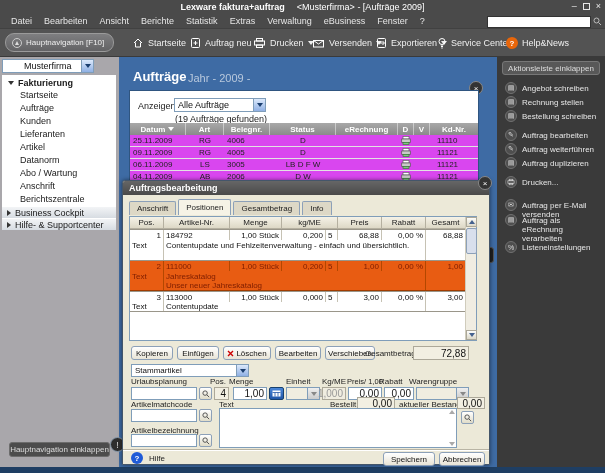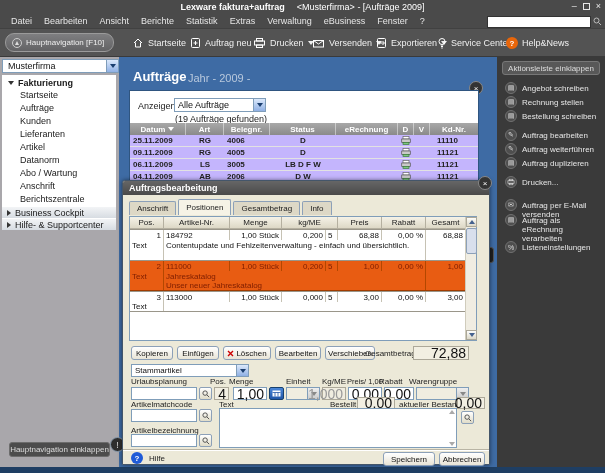--- a/index.html
+++ b/index.html
@@ -14,39 +14,39 @@
   #toolbar{left:0;top:29px;width:605px;height:28px;background:#535353;border-bottom:1px solid #3a3a3a;}
   .tbtn{position:absolute;top:4px;display:flex;align-items:center;gap:4px;color:#f0f0f0;font-size:9px;cursor:pointer;height:20px;}
   .caret-d{width:0;height:0;border-left:3px solid transparent;border-right:3px solid transparent;border-top:4px solid currentColor;display:inline-block;}
   .tri-r{width:0;height:0;border-top:3px solid transparent;border-bottom:3px solid transparent;border-left:4px solid #333;display:inline-block;}
   .tri-dn{width:0;height:0;border-left:3px solid transparent;border-right:3px solid transparent;border-top:4px solid #333;display:inline-block;}
   
   #leftpanel{left:0;top:57px;width:119px;height:410px;background:#a9a7ab;}
   #hnav-btn{position:absolute;left:5px;top:-24px;width:109px;height:19px;background:linear-gradient(#7e7e80,#636365);border:1px solid #9a9a9a;border-radius:9px;color:#eee;font-size:8px;display:flex;align-items:center;gap:4px;padding-left:6px;cursor:pointer;}
   .circ-up{width:10px;height:10px;border-radius:50%;border:1px solid #ccc;display:flex;align-items:center;justify-content:center;}
   .circ-up i{width:0;height:0;border-left:2.5px solid transparent;border-right:2.5px solid transparent;border-bottom:4px solid #ddd;}
-  #company{position:absolute;left:2px;top:2px;width:117px;height:14px;background:#fff;border:1px solid #7f9db9;display:flex;align-items:center;font-size:9px;color:#111;padding-left:5px;justify-content:space-between;}
+  #company{position:absolute;left:2px;top:2px;width:92px;height:14px;background:#fff;border:1px solid #7f9db9;display:flex;align-items:center;font-size:9px;color:#111;padding-left:21px;justify-content:space-between;}
   #tree{position:absolute;left:2px;top:18px;width:114px;height:146px;background:#fff;font-size:9px;color:#1a1a1a;}
   .tree-root{font-weight:bold;padding:3px 0 1px 6px;display:flex;gap:4px;align-items:center;cursor:pointer;}
   .tree-item{padding:0 0 0 18px;height:13px;line-height:13px;cursor:pointer;}
   .tree-sec{height:12px;line-height:12px;background:linear-gradient(#f2f4f6,#d7dce2);border-top:1px solid #fff;display:flex;align-items:center;gap:4px;padding-left:5px;cursor:pointer;}
   #hnav-bottom{position:absolute;left:9px;top:385px;width:101px;height:15px;background:#4c4c4c;border:1px solid #6c6c6c;border-radius:3px;color:#ddd;font-size:8px;display:flex;align-items:center;justify-content:center;cursor:pointer;}
   
   #main-title{left:133px;top:69px;color:#fff;font-size:13px;font-weight:bold;}
   #main-sub{left:188px;top:72px;color:#b9c9dd;font-size:11px;}
   .xcirc{width:14px;height:14px;border-radius:50%;background:#333;border:1px solid #888;color:#fff;font-size:8px;display:flex;align-items:center;justify-content:center;cursor:pointer;}
   #panel{left:129px;top:90px;width:350px;height:340px;background:#fff;border:1px solid #2f5580;}
   .lbl{font-size:8px;color:#222;}
   .combo{background:#fff;border:1px solid #7f9db9;display:flex;align-items:center;justify-content:space-between;font-size:8px;color:#111;}
   .combo .txt{padding-left:3px;}
   .arrowbtn{width:12px;align-self:stretch;background:linear-gradient(#dce9fb,#8fb0e4);border-left:1px solid #7f9db9;display:flex;align-items:center;justify-content:center;color:#1a3e6f;}
   .arrowbtn.gray{background:linear-gradient(#eee,#ccc);color:#888;}
   #ohead{position:absolute;left:0;top:32px;width:348px;height:12px;display:flex;background:linear-gradient(#a8a8a8,#8a8a8a);color:#fff;font-size:8px;font-weight:bold;}
   .hc{display:flex;align-items:center;justify-content:center;border-right:1px solid rgba(255,255,255,.45);gap:3px;}
-  .orow{position:absolute;left:0;width:348px;height:12px;display:flex;border-bottom:1px solid #e2e2e2;background:#c4b5fd;font-weight:bold;}
+  .orow{position:absolute;left:0;width:348px;height:12px;display:flex;border-bottom:1px solid #e2e2e2;background:#d946ef;}
   .oc{font-size:8px;color:#222;display:flex;align-items:center;padding-left:3px;}
   .oc.c{justify-content:center;padding-left:0;}
   
   #actionbar{left:497px;top:57px;width:108px;height:410px;background:#3a3a3a;}
   #act-collapse{position:absolute;left:5px;top:4px;width:98px;height:14px;background:#585858;border:1px solid #777;border-radius:3px;color:#ddd;font-size:8px;display:flex;align-items:center;justify-content:center;cursor:pointer;}
   .act{position:absolute;left:8px;display:flex;gap:5px;align-items:flex-start;color:#e6e6e6;font-size:8px;cursor:pointer;width:96px;}
   .cic{width:12px;height:12px;border-radius:50%;background:#4e4e4e;border:1px solid #707070;color:#ddd;font-size:7px;display:flex;align-items:center;justify-content:center;flex:0 0 auto;}
   .act span.t{padding-top:2px;line-height:9px;}
   #collapse-handle{left:487px;top:247px;width:7px;height:16px;background:#1f1f1f;border-radius:3px;border:1px solid #555;cursor:pointer;}
   
@@ -57,21 +57,21 @@
   #ptable{position:absolute;left:6px;top:35px;width:348px;height:125px;background:#fff;border:1px solid #7f9db9;}
   #phead{display:flex;height:12px;background:linear-gradient(#f5f2e7,#ddd8c6);border-bottom:1px solid #b5b0a0;font-size:8px;color:#222;}
   #phead .hcell{display:flex;align-items:center;justify-content:center;border-right:1px solid #b5b0a0;}
   .prow{display:flex;height:11px;border-top:1px solid #9a968a;background:#fff;}
   .trow{display:flex;background:#fff;}
   .pcell{font-size:8px;color:#111;display:flex;align-items:center;border-right:1px solid #c6c2b4;padding:0 2px;}
   .pcell.r{justify-content:flex-end;}
   .hl{background:#e85c12 !important;}
   .hl .pcell{color:#7d1d00;border-right-color:#b34700;}
   .pbtn{position:absolute;background:linear-gradient(#fff,#e8e4d6);border:1px solid #8ca0b8;border-radius:3px;font-size:8px;display:flex;align-items:center;justify-content:center;color:#111;cursor:pointer;gap:2px;}
-  .field{position:absolute;background:#fff;border:1px solid #7f9db9;font-size:14px;color:#111;display:flex;align-items:center;padding:0 2px;}
+  .field{position:absolute;background:#fff;border:1px solid #7f9db9;font-size:10px;color:#111;display:flex;align-items:center;padding:0 2px;}
   .field.num{justify-content:flex-end;}
   .field.ro{background:#f2efe2;border:1px solid #aca899;}
   .field.dis{background:#f0ede0;border:1px solid #aca899;color:#999;}
   .mag{position:absolute;width:13px;height:13px;background:linear-gradient(#fff,#e0dcc8);border:1px solid #8ca0b8;border-radius:2px;display:flex;align-items:center;justify-content:center;cursor:pointer;}
   .sb{position:absolute;width:11px;background:#f0ede2;border-left:1px solid #d0ccbc;}
   .sbbtn{width:11px;height:10px;background:linear-gradient(#fdfdfb,#dcd8c8);border:1px solid #aca899;display:flex;align-items:center;justify-content:center;color:#44618e;}
   .sbthumb{position:absolute;left:0px;width:11px;background:#d8dfec;border:1px solid #8ca0b8;border-radius:2px;}
   #dlg-footer{position:absolute;left:0;top:268px;width:366px;height:17px;border-top:1px solid #b8b4a4;box-shadow:inset 0 1px 0 #fff;display:flex;align-items:center;}
   .qcirc{width:12px;height:12px;border-radius:50%;background:#1f5bd8;color:#fff;font-size:8px;font-weight:bold;display:flex;align-items:center;justify-content:center;}
   #bottomstrip{left:0;top:467px;width:605px;height:6px;background:#1e3e63;}
@@ -462,20 +462,21 @@
         <span class="pcell" style="width:66px">113000</span>
         <span class="pcell r" style="width:52px">1,00 Stück</span>
         <span class="pcell r" style="width:44px">0,000</span>
         <span class="pcell" style="width:12px">5</span>
         <span class="pcell r" style="width:44px">3,00</span>
         <span class="pcell r" style="width:44px">0,00 %</span>
         <span class="pcell r" style="width:39px;border-right:none">3,00</span>
       </div>
       <div class="trow" style="height:10px;border-bottom:1px solid #9a968a">
         <span class="pcell" style="width:34px">Text</span>
+        <span class="pcell" style="width:262px">Contentupdate</span>
         <span class="pcell" style="width:39px;border-right:none"></span>
       </div>
 
       <div class="sb" style="right:0;top:0;height:123px">
         <div class="sbbtn">
             <span style="width:0;height:0;border-left:3px solid transparent;border-right:3px solid transparent;border-bottom:4px solid #44618e"></span>
           </div>
         <div class="sbthumb" style="top:11px;height:26px"></div>
         <div class="sbbtn" style="position:absolute;bottom:0">
             <span class="caret-d" style="color:#44618e"></span>

